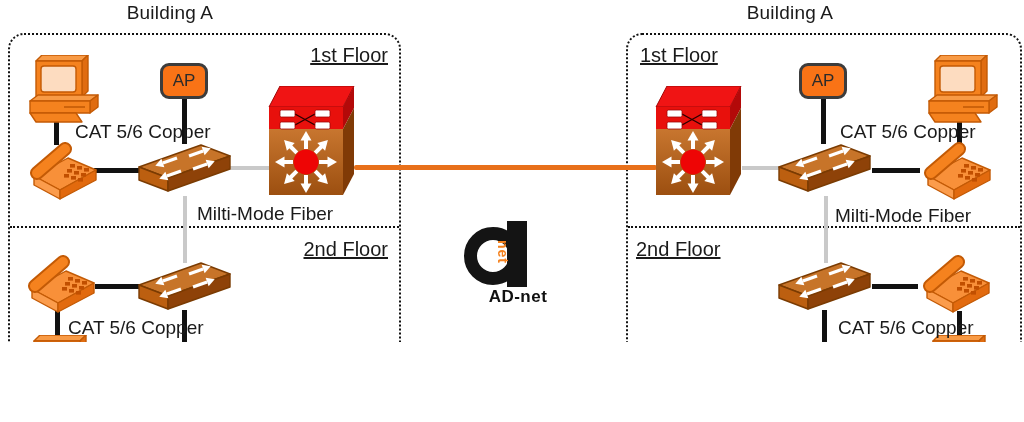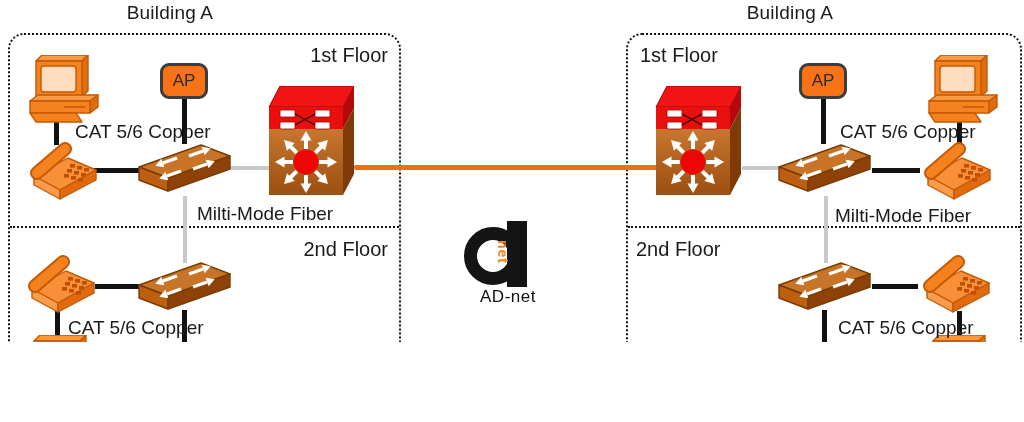--- a/index.html
+++ b/index.html
@@ -7,21 +7,21 @@
     position:relative;width:1024px;height:342px;background:#ffffff;overflow:hidden;
     font-family:"Liberation Sans", sans-serif;color:#1a1a1a;
   }
   .bbox{
     position:absolute;border:2.5px dotted #111;border-radius:16px;background:transparent;
   }
   .divider{
     position:absolute;left:0;right:0;height:0;border-top:2.5px dotted #111;
   }
   .t-title{position:absolute;font-size:19px;letter-spacing:.2px;white-space:nowrap;}
-  .t-floor{position:absolute;font-size:20px;white-space:nowrap;}
+  .t-floor{position:absolute;font-size:20px;white-space:nowrap;text-decoration:underline;}
   .t-small{position:absolute;font-size:19px;white-space:nowrap;text-align:center;}
   .t-link{position:absolute;font-size:20px;white-space:nowrap;text-align:center;}
   .wire{position:absolute;background:#111;}
   .wire-gray{position:absolute;background:#c9c9c9;}
   .fiber{position:absolute;background:#e8701a;border-radius:2px;}
   .dev{position:absolute;}
   .apbox{
     position:absolute;width:48px;height:36px;background:#f97316;border:3px solid #3c3c3c;
     border-radius:9px;display:flex;align-items:center;justify-content:center;
     font-size:17px;color:#2b2b2b;box-sizing:border-box;
@@ -32,22 +32,22 @@
     position:absolute;left:4px;top:10px;width:32px;height:32px;
     border:13px solid #141414;border-radius:50%;
   }
   .logo-bar{position:absolute;left:47px;top:4px;width:20px;height:66px;background:#141414;}
   .logo-net{
     position:absolute;left:36px;top:22px;width:14px;color:#f5821e;font-weight:bold;
     font-size:14px;letter-spacing:1px;transform:rotate(90deg);transform-origin:center;
     white-space:nowrap;
   }
   .logo-name{
-    position:absolute;left:6px;top:70px;width:84px;text-align:center;
-    font-weight:normal;font-size:17px;color:#111;letter-spacing:.5px;
+    position:absolute;left:16px;top:70px;width:84px;text-align:center;
+    font-weight:bold;font-size:17px;color:#111;letter-spacing:.5px;
   }
 </style>
 </head>
 <body>
 
 <div id="stage">
 
   <svg width="0" height="0" style="position:absolute" aria-hidden="true">
     <defs>
       <linearGradient id="csg" x1="0" y1="0" x2="0" y2="1">

